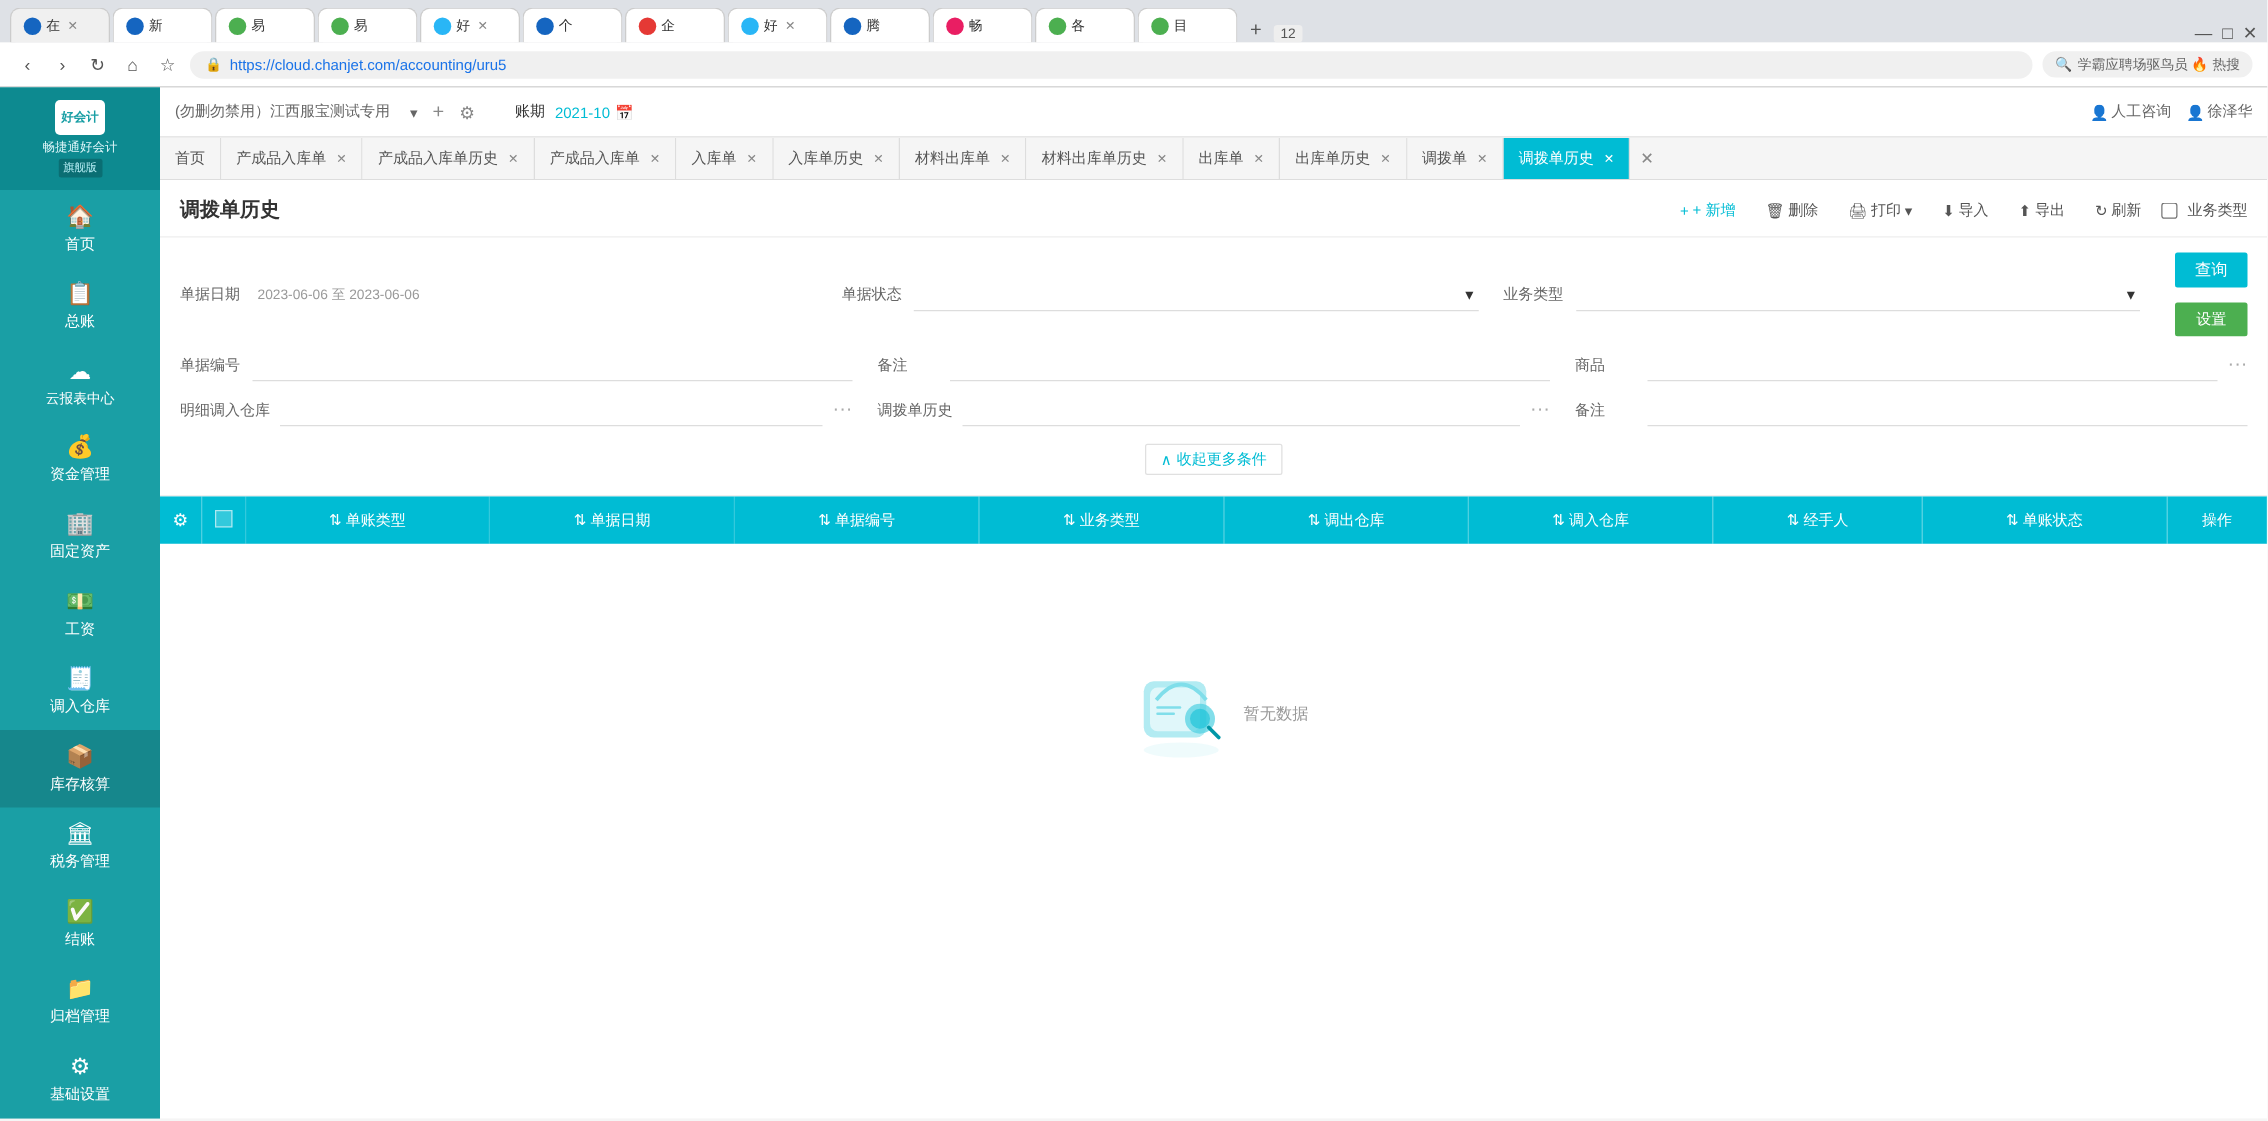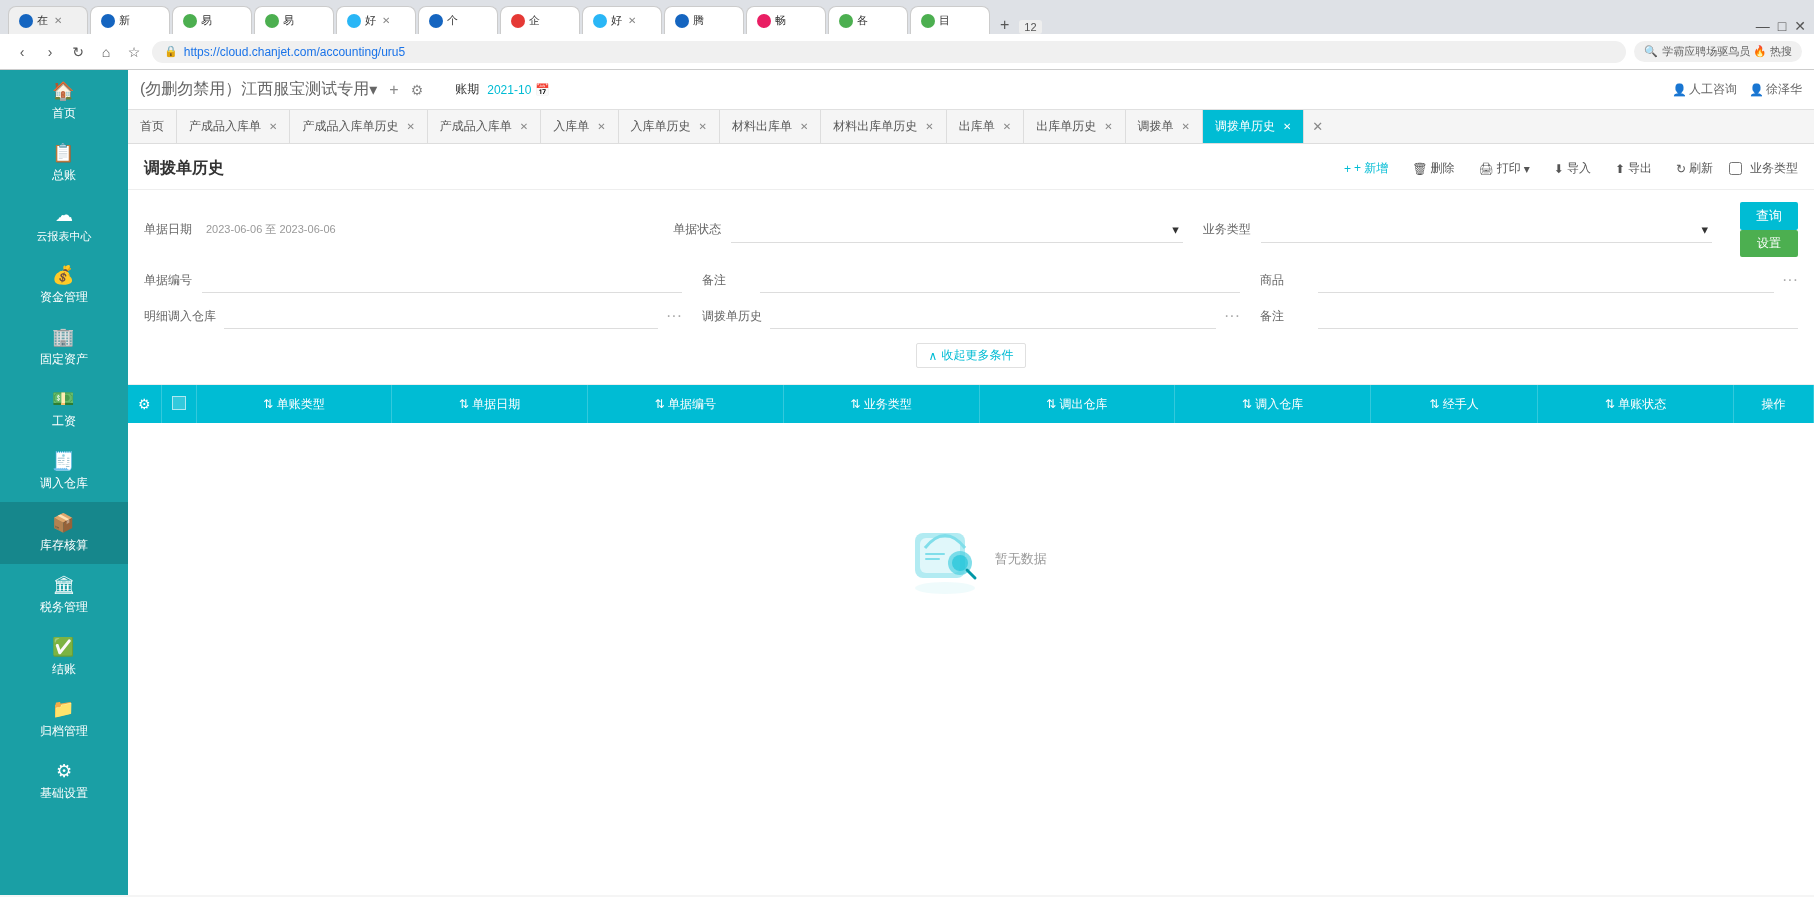--- a/index.html
+++ b/index.html
@@ -16,21 +16,21 @@
 
     
     .sidebar { width: 128px; background: #1a9fa5; display: flex; flex-direction: column; align-items: center; padding-top: 0; flex-shrink: 0; }
     .sidebar-logo { width: 100%; background: #0d8a90; padding: 10px 8px; text-align: center; color: #fff; font-size: 12px; display: flex; flex-direction: column; align-items: center; }
     .sidebar-logo .logo-icon { width: 40px; height: 28px; background: #fff; border-radius: 4px; margin-bottom: 3px; display: flex; align-items: center; justify-content: center; }
     .sidebar-item { width: 100%; display: flex; flex-direction: column; align-items: center; padding: 10px 0; cursor: pointer; color: #fff; font-size: 12px; gap: 3px; }
     .sidebar-item .s-icon { font-size: 18px; }
 
     
     .top-bar { background: #fff; height: 40px; display: flex; align-items: center; padding: 0 12px; gap: 12px; border-bottom: 1px solid #e0e0e0; }
-    .company-selector { display: flex; align-items: center; gap: 0; font-size: 16px; color: #666; cursor: pointer; }
+    .company-selector { display: flex; align-items: center; gap: 16px; font-size: 12px; color: #666; cursor: pointer; }
     .period-badge { display: flex; align-items: center; gap: 4px; font-size: 12px; color: #333; margin-left: 20px; }
     .top-right { margin-left: auto; display: flex; align-items: center; gap: 12px; font-size: 12px; color: #666; }
 
     
     .content-tabs { background: #f5f5f5; height: 34px; display: flex; align-items: center; border-bottom: 1px solid #ddd; overflow-x: auto; flex-shrink: 0; }
     .content-tabs::-webkit-scrollbar { height: 2px; }
     .ctab { padding: 0 12px; height: 34px; display: flex; align-items: center; gap: 4px; cursor: pointer; font-size: 12px; color: #555; white-space: nowrap; border-right: 1px solid #ddd; background: #f5f5f5; }
     .ctab.active { background: #00bcd4; color: #fff; }
     .ctab .ctab-close { color: #888; font-size: 10px; margin-left: 4px; }
     .ctab.active .ctab-close { color: #fff; }
@@ -51,21 +51,21 @@
     .date-shortcuts { display: flex; align-items: center; gap: 4px; }
     .date-btn { padding: 2px 8px; font-size: 12px; border: 1px solid #ddd; border-radius: 2px; cursor: pointer; background: #fff; color: #555; }
     .date-btn.active { background: #00bcd4; color: #fff; border-color: #00bcd4; border-radius: 10px; }
     .filter-input { flex: 1; height: 26px; border: none; border-bottom: 1px solid #ddd; padding: 2px 6px; font-size: 12px; outline: none; }
     .filter-select-box { flex: 1; display: flex; align-items: center; justify-content: space-between; border-bottom: 1px solid #ddd; height: 26px; padding: 0 4px; cursor: pointer; }
     .filter-dots { color: #aaa; cursor: pointer; font-size: 16px; }
     .more-conditions { display: flex; align-items: center; justify-content: center; padding: 4px; }
     .collapse-btn { display: flex; align-items: center; gap: 4px; font-size: 12px; color: #00bcd4; cursor: pointer; border: 1px solid #e0e0e0; border-radius: 2px; padding: 3px 12px; background: #fff; }
 
     
-    .query-btns { display: flex; flex-direction: column; gap: 0; margin-left: 8px; border-radius: 19px; }
+    .query-btns { display: flex; flex-direction: column; gap: 12px; margin-left: 8px; border-radius: 19px; }
     .btn-query { background: #00bcd4; color: #fff; border: none; padding: 5px 16px; font-size: 13px; cursor: pointer; border-radius: 2px; }
     .btn-settings { background: #4caf50; color: #fff; border: none; padding: 5px 12px; font-size: 12px; cursor: pointer; border-radius: 2px; }
 
     
     .table-container { flex: 1; overflow: auto; }
     .data-table { width: 100%; border-collapse: collapse; }
     .data-table thead tr { background: #00bcd4; color: #fff; height: 38px; }
     .data-table th { font-size: 12px; font-weight: normal; padding: 0 10px; white-space: nowrap; border-right: 1px solid rgba(255,255,255,0.2); cursor: pointer; }
     .th-actions { width: 32px; }
     .th-checkbox { width: 32px; }
@@ -162,20 +162,27 @@
   <div style="display:flex;align-items:center;gap:6px;font-size:12px;color:#666;">
     <span style="display:flex;align-items:center;gap:4px;background:#f0f0f0;border-radius:16px;padding:3px 10px;font-size:11px;">
       🔍 <span>学霸应聘场驱鸟员  🔥 热搜</span>
     </span>
   </div>
 </div>
 
 <div class="app-wrapper" style="display:flex; height:calc(100vh - 72px);">
 
   <div class="sidebar">
+    <div class="sidebar-logo">
+      <div class="logo-icon">
+        <span style="color:#1a9fa5;font-size:10px;font-weight:bold;">好会计</span>
+      </div>
+      <div style="font-size:10px;color:#e0f7fa;">畅捷通好会计</div>
+      <div style="font-size:9px;color:#b2ebf2;background:rgba(0,0,0,0.2);padding:1px 4px;border-radius:2px;margin-top:2px;">旗舰版</div>
+    </div>
     <div class="sidebar-item">
       <span class="s-icon">🏠</span>
       <span>首页</span>
     </div>
     <div class="sidebar-item">
       <span class="s-icon">📋</span>
       <span>总账</span>
     </div>
     <div class="sidebar-item">
       <span class="s-icon">☁</span>

